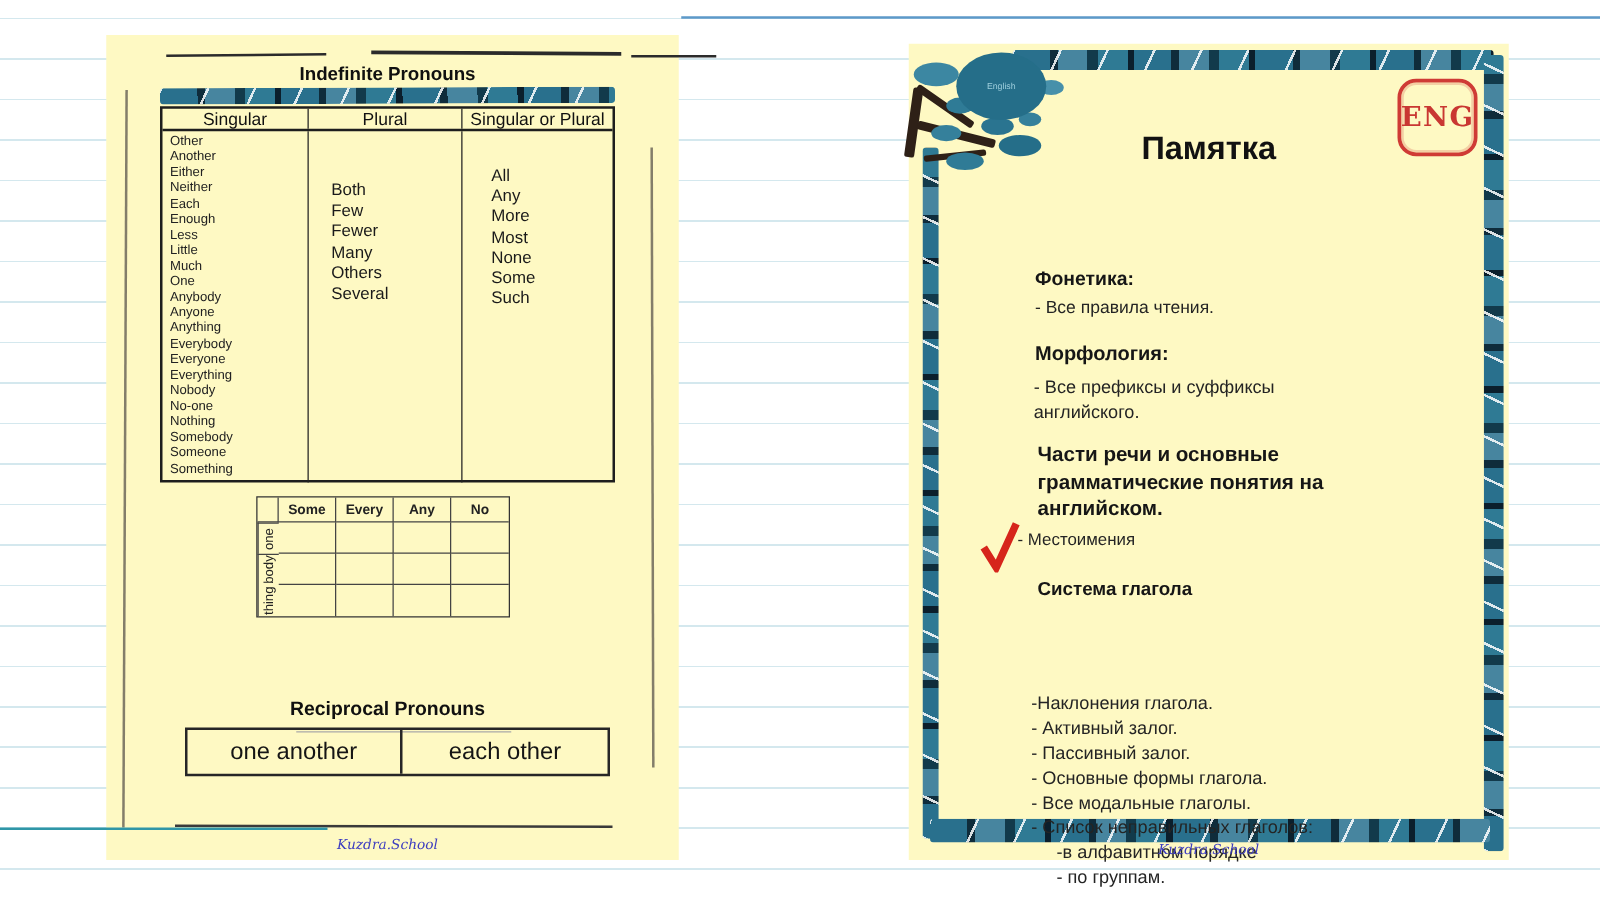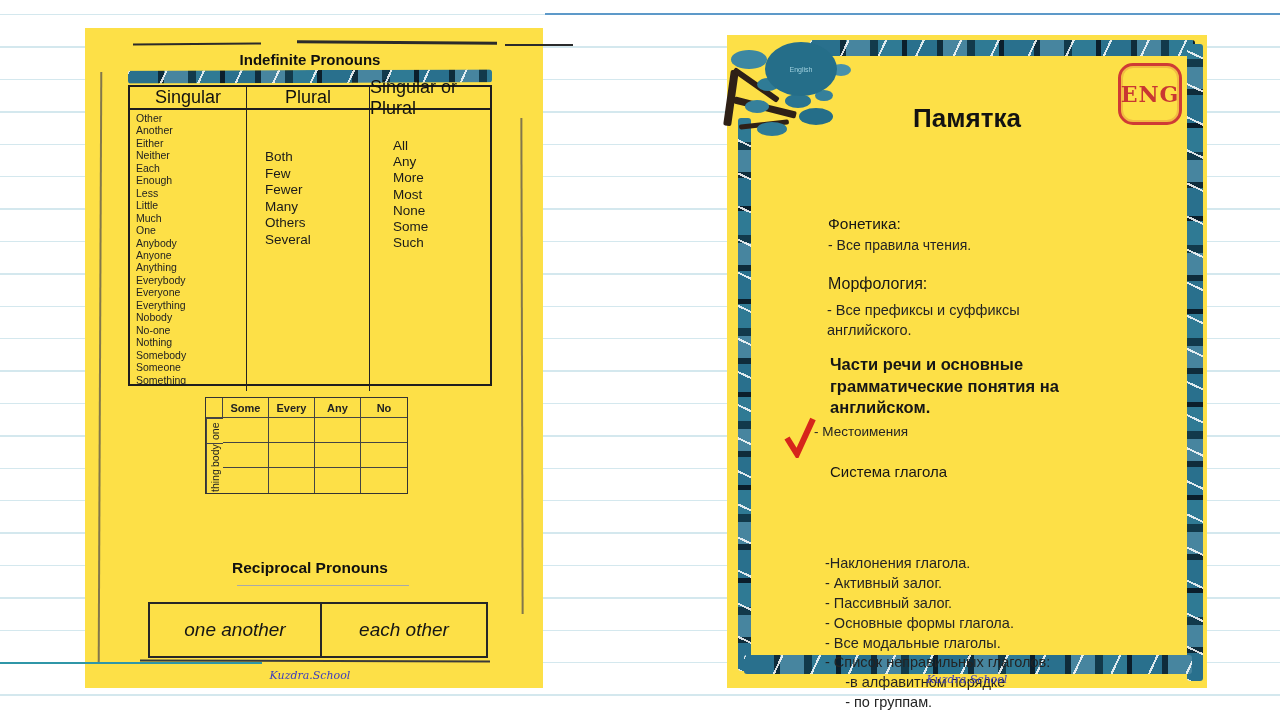--- a/index.html
+++ b/index.html
@@ -5,21 +5,21 @@
   html,body{margin:0;padding:0;}
   body{
     width:1280px;height:720px;position:relative;overflow:hidden;
     background:#ffffff;font-family:"Liberation Sans",sans-serif;color:#1c1c1c;
   }
   .ruled{position:absolute;left:0;top:14px;width:1280px;height:706px;z-index:0;
     background:repeating-linear-gradient(to bottom,#d4e8ee 0 1.4px,transparent 1.4px 32.4px);}
   .accent-top{position:absolute;left:545px;top:13px;width:735px;height:2px;background:#5d99c9;z-index:0;}
   .accent-teal{position:absolute;left:0;top:662px;width:262px;height:2px;background:#2f96a7;z-index:2;}
 
-  .page{position:absolute;background:#fde047;z-index:1;}
+  .page{position:absolute;background:#fef9c3;z-index:1;}
   .left-page{left:85px;top:28px;width:458px;height:660px;}
   .right-page{left:727px;top:35px;width:480px;height:653px;}
 
   
   .torn{position:absolute;background:#5a544c;opacity:.75;}
   .torn-l{left:14px;top:44px;width:1.5px;height:590px;transform:rotate(.25deg);}
   .torn-r{left:436px;top:90px;width:1.5px;height:496px;transform:rotate(-.15deg);}
   .jag{position:absolute;background:#2b2b2b;}
   .jag1{left:48px;top:15px;width:128px;height:2px;transform:rotate(-.5deg);}
   .jag2{left:212px;top:13px;width:200px;height:2.5px;transform:rotate(.4deg);}
@@ -30,21 +30,21 @@
     background:
       repeating-linear-gradient(115deg,rgba(255,255,255,.85) 0 2px,rgba(255,255,255,0) 2px 34px),
       repeating-linear-gradient(90deg,#29708d 0 30px,#0f2c3b 30px 36px,#47859f 36px 60px,#123a4b 60px 68px,#2f7a94 68px 92px,#0b1f2c 92px 97px);}
   .collage-v{border-radius:3px;
     background:
       repeating-linear-gradient(25deg,rgba(255,255,255,.85) 0 2px,rgba(255,255,255,0) 2px 30px),
       repeating-linear-gradient(0deg,#29708d 0 28px,#0f2c3b 28px 34px,#47859f 34px 56px,#123a4b 56px 64px,#2f7a94 64px 88px,#0b1f2c 88px 93px);}
   .lp-strip{position:absolute;left:43px;top:42px;width:364px;height:13px;transform:rotate(-.2deg);}
   .ptable{position:absolute;left:43px;top:57px;width:364px;height:301px;
     border:2px solid #1e1e1e;display:flex;flex-direction:column;box-sizing:border-box;}
-  .ptable-head{display:flex;height:21px;border-bottom:2px solid #1e1e1e;font-size:18px;color:#111;}
+  .ptable-head{display:flex;height:21px;border-bottom:2px solid #1e1e1e;font-size:14px;color:#111;}
   .ptable-head .hc{display:flex;align-items:center;justify-content:center;box-sizing:border-box;}
   .hc1{width:117px;border-right:1.5px solid #222;}
   .hc2{width:123px;border-right:1.5px solid #222;}
   .hc3{flex:1;}
   .ptable-body{display:flex;flex:1;}
   .col-sing{width:117px;border-right:1.5px solid #222;box-sizing:border-box;
     padding:2px 0 5px 6px;font-size:10.5px;line-height:12.45px;color:#222;}
   .col-plur{width:123px;border-right:1.5px solid #222;box-sizing:border-box;
     padding:39px 0 0 18px;font-size:13.5px;line-height:16.5px;color:#1a1a1a;}
   .col-sop{flex:1;padding:28px 0 0 23px;font-size:13.5px;line-height:16.2px;color:#1a1a1a;box-sizing:border-box;}
@@ -54,22 +54,22 @@
   .ctable > div{box-sizing:border-box;border-right:1.2px solid #444;border-bottom:1.2px solid #444;}
   .ctable > .no-r{border-right:none;}
   .ctable > .no-b{border-bottom:none;}
   .chead{display:flex;align-items:center;justify-content:center;font-size:11px;font-weight:bold;color:#222;}
   .rlabel{display:flex;align-items:center;justify-content:center;
     writing-mode:vertical-rl;transform:rotate(180deg);font-size:10.5px;color:#222;}
 
   .recip-title{position:absolute;left:43px;top:531px;width:364px;text-align:center;
     font-size:15.5px;font-weight:bold;color:#101010;}
   .recip-underline{position:absolute;left:152px;top:557px;width:172px;height:1.3px;background:#a9a9a9;}
-  .recip-box{position:absolute;left:63px;top:574px;width:340px;height:56px;
-    border:2.5px solid #262626;display:flex;box-sizing:border-box;font-style:italic;}
+  .recip-box{position:absolute;left:63px;top:554px;width:340px;height:39px;
+    border:2.5px solid #262626;display:flex;box-sizing:border-box;}
   .recip-cell{display:flex;align-items:center;justify-content:center;font-size:19px;color:#151515;box-sizing:border-box;}
   .rc1{width:172px;border-right:2px solid #262626;}
   .rc2{flex:1;}
   .lp-jag-bottom{position:absolute;left:55px;top:632px;width:350px;height:2px;background:#3a3a3a;transform:rotate(.15deg);}
   .brand{position:absolute;text-align:center;font-family:"DejaVu Serif",serif;
     font-style:italic;font-size:11px;color:#3c3cc0;}
   .brand-left{left:43px;top:641px;width:364px;}
   .brand-right{left:40px;top:638px;width:400px;}
 
   
@@ -95,21 +95,21 @@
   .br3{left:12px;top:84px;width:50px;height:5px;transform:rotate(-6deg);}
   .br4{left:0px;top:32px;width:8px;height:56px;transform:rotate(8deg);}
   .stamp{position:absolute;left:391px;top:28px;width:64px;height:62px;box-sizing:border-box;
     border:3px solid #cf3b35;border-radius:15px;box-shadow:inset 0 0 0 2px rgba(207,59,53,.22);
     display:flex;align-items:center;justify-content:center;
     font-family:"DejaVu Serif",serif;font-weight:bold;font-size:22px;color:#c93732;letter-spacing:1px;}
   .rp-title{position:absolute;left:25px;top:68px;width:430px;text-align:center;
     font-size:26px;font-weight:bold;color:#121212;}
   .rp-subtitle{position:absolute;left:25px;top:101px;width:430px;text-align:center;
     font-size:20.5px;font-weight:bold;color:#121212;}
-  .sec-h{position:absolute;font-weight:normal;color:#161616;}
+  .sec-h{position:absolute;font-weight:bold;color:#161616;}
   .sec-t{position:absolute;color:#242424;}
   .ph-h{left:101px;top:180px;font-size:15.5px;}
   .ph-l{left:101px;top:202px;font-size:14px;}
   .mo-h{left:101px;top:240px;font-size:16px;}
   .mo-l{left:100px;top:265px;font-size:14.5px;line-height:20px;}
   .pos-b{left:103px;top:319px;font-size:16.5px;font-weight:bold;line-height:21.5px;color:#161616;position:absolute;}
   .pron-l{left:87px;top:389px;font-size:13.5px;}
   .check{position:absolute;left:57px;top:381px;width:32px;height:42px;}
   .vs-h{left:103px;top:428px;font-size:15px;}
   .vs-list{left:98px;top:460px;font-size:14.5px;line-height:19.8px;white-space:pre;position:absolute;color:#242424;}

